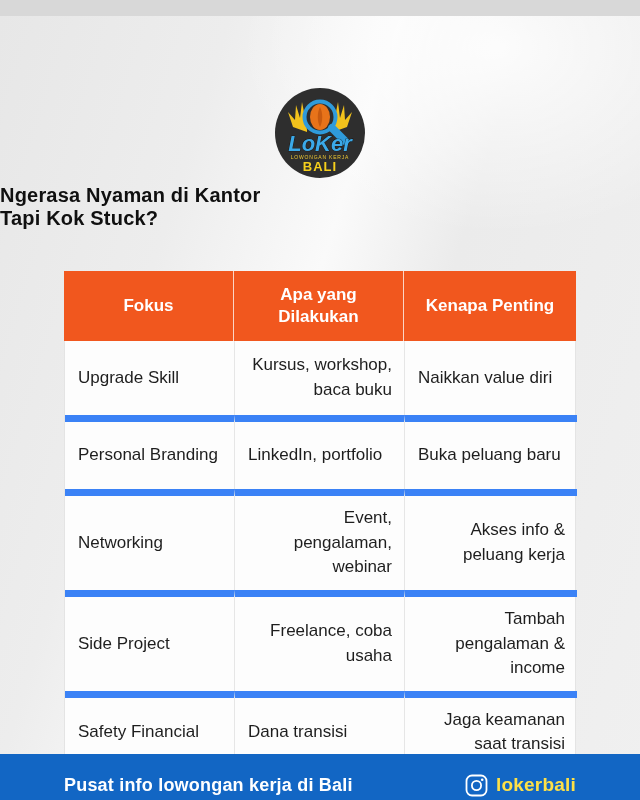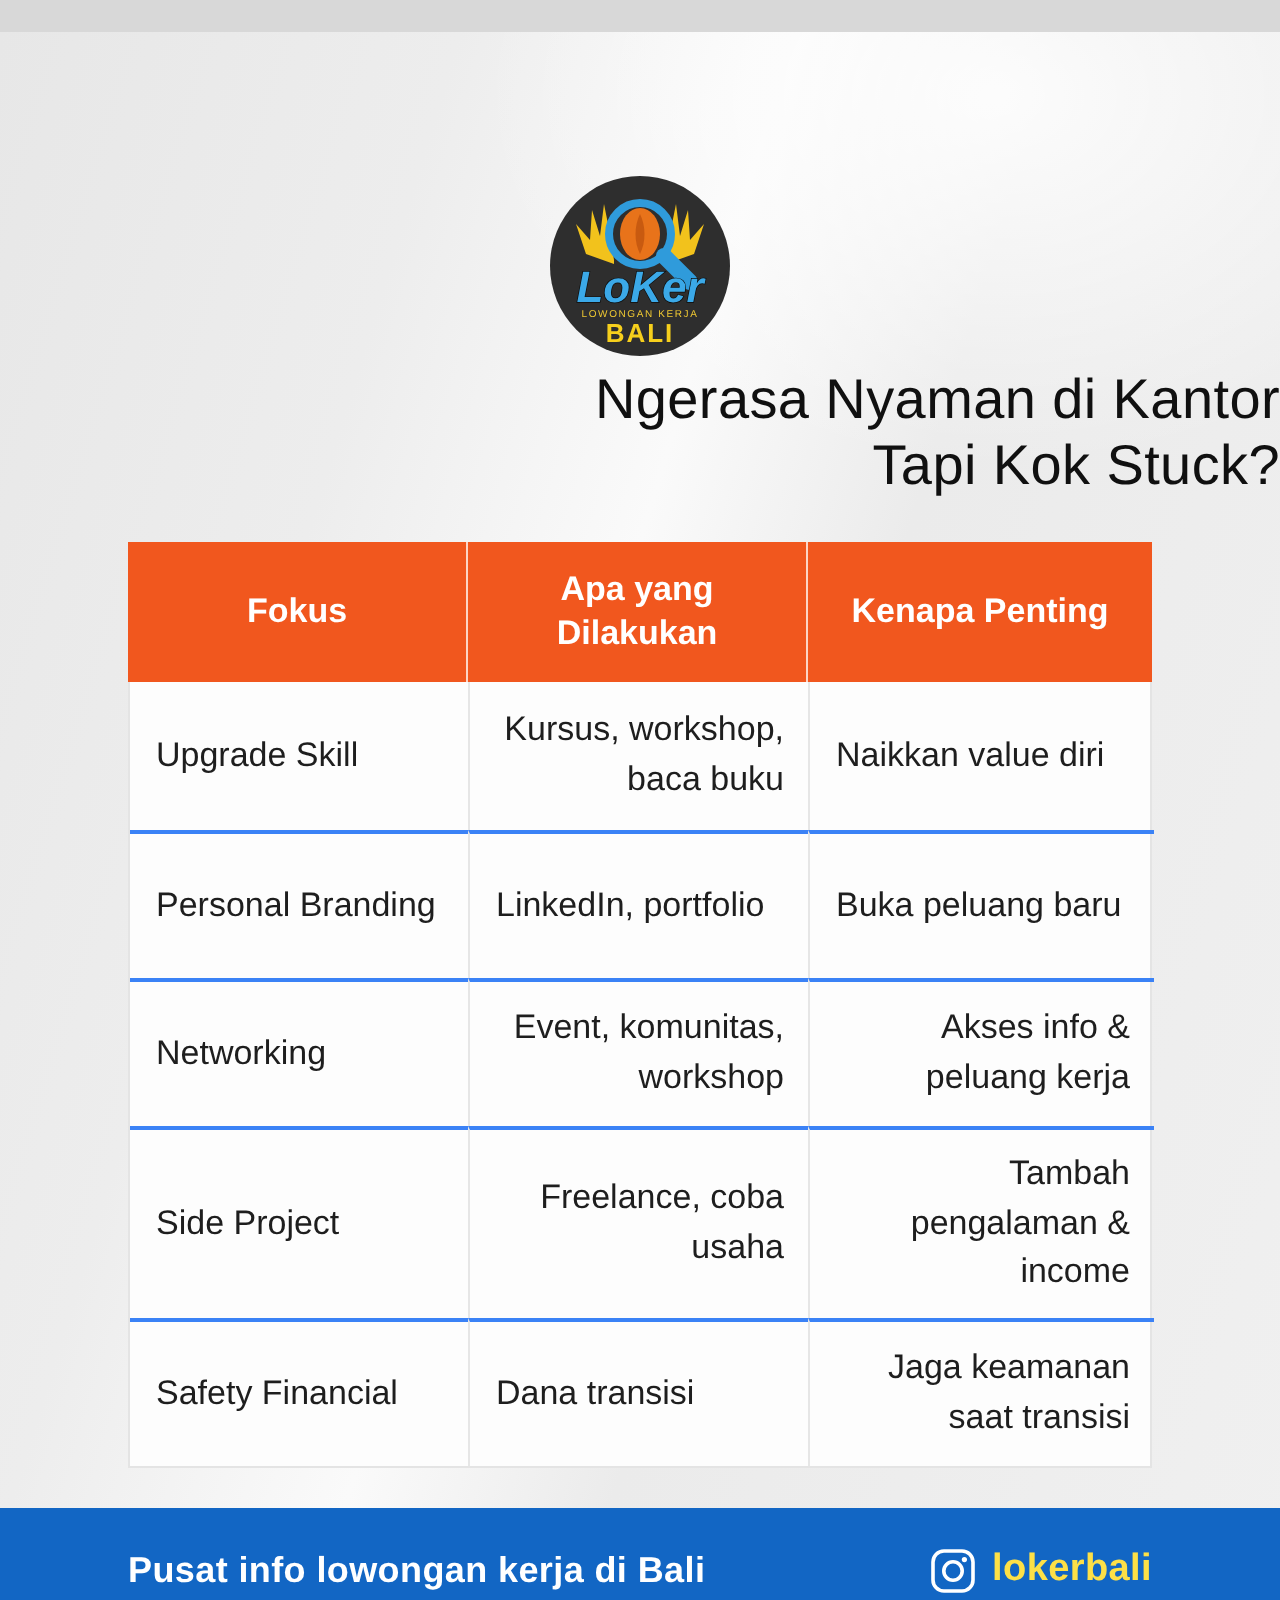--- a/index.html
+++ b/index.html
@@ -28,24 +28,24 @@
     height: 92px;
   }
   .logo svg { display: block; width: 92px; height: 92px; }
 
   
   .title {
     position: absolute;
     top: 168px;
     left: 0;
     width: 100%;
-    text-align: right;
-    font-size: 28px;
+    text-align: left;
+    font-size: 20px;
     line-height: 1.17;
-    font-weight: 400;
+    font-weight: 700;
     color: #101010;
     letter-spacing: 0.2px;
   }
 
   
   .info-table {
     position: absolute;
     left: 64px;
     top: 255px;
     width: 512px;
@@ -63,21 +63,21 @@
     text-align: center;
     color: #ffffff;
     font-weight: 700;
     font-size: 17px;
     line-height: 1.3;
     padding: 4px 18px;
   }
   .thead .cell + .cell { border-left: 1px solid rgba(255,255,255,0.75); }
   .tbody { border: 1px solid #e4e4e4; border-top: none; text-align: right; }
   .tbody .trow { background: #fdfdfd; }
-  .tbody .trow + .trow .cell { border-top: 2px solid #3b82f6; }
+  .tbody .trow + .trow .cell { border-top: 7px solid #3b82f6; }
   .tbody .cell {
     min-height: 74px;
     display: flex;
     align-items: center;
     font-size: 17px;
     line-height: 1.45;
     color: #1e1e1e;
     padding: 10px 12px 10px 13px;
   }
   .tbody .cell + .cell { border-left: 1px solid #e6e6e6; }
@@ -155,21 +155,21 @@
         <div class="cell">Kursus, workshop, baca buku</div>
         <div class="cell">Naikkan value diri</div>
       </div>
       <div class="trow">
         <div class="cell">Personal Branding</div>
         <div class="cell">LinkedIn, portfolio</div>
         <div class="cell">Buka peluang baru</div>
       </div>
       <div class="trow">
         <div class="cell">Networking</div>
-        <div class="cell">Event, komunitas, workshop</div>
+        <div class="cell">Event, pengalaman, webinar</div>
         <div class="cell">Akses info &amp; peluang kerja</div>
       </div>
       <div class="trow">
         <div class="cell">Side Project</div>
         <div class="cell">Freelance, coba usaha</div>
         <div class="cell">Tambah pengalaman &amp; income</div>
       </div>
       <div class="trow">
         <div class="cell">Safety Financial</div>
         <div class="cell">Dana transisi</div>

